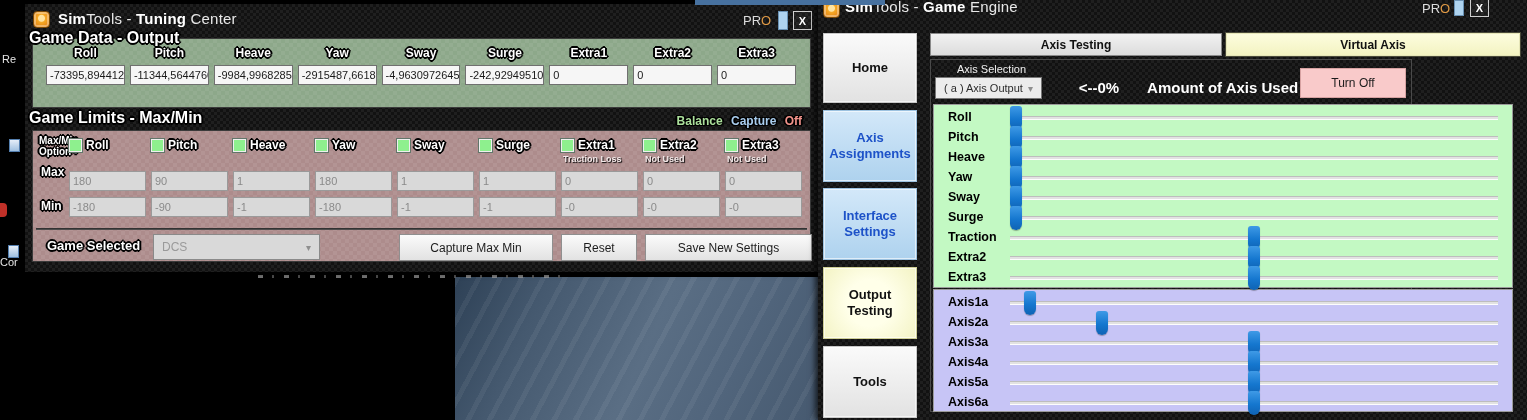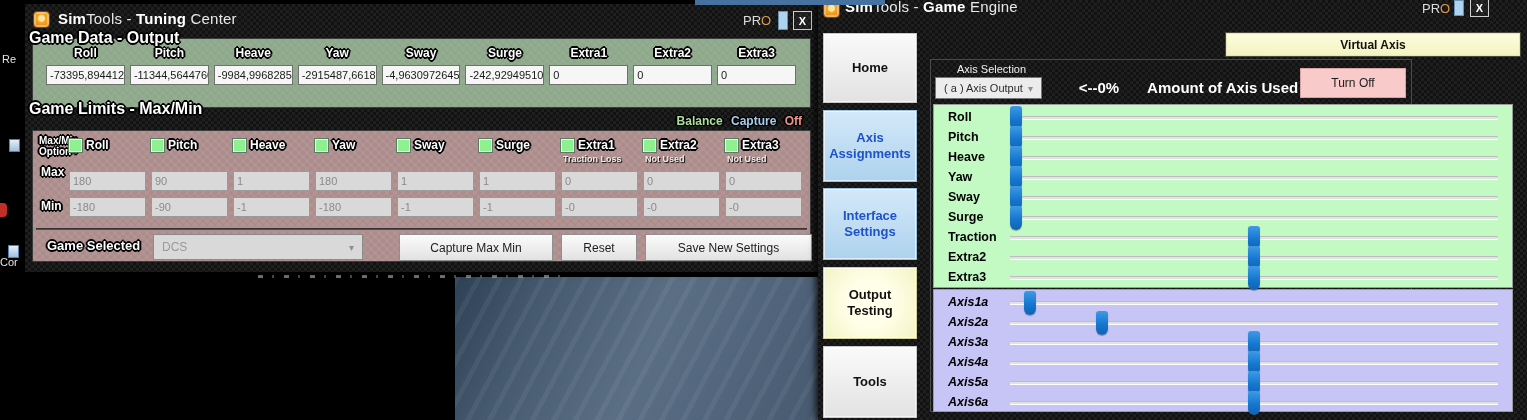--- a/index.html
+++ b/index.html
@@ -74,21 +74,21 @@
   .chk-lbl{ font-size:12px; }
   .chk-sub{ font-size:9px; font-weight:bold; color:#f3e9e9; text-shadow:1px 1px 1px #000; margin:2px 0 0 2px; white-space:nowrap; }
   #max-grid{ top:40px; } #min-grid{ top:66px; }
   .mm-lbl{ position:absolute; left:8px; font-size:12px; }
   .gl-divider{ position:absolute; left:3px; right:3px; top:97px; height:2px;
     background:linear-gradient(#262626,#5a5a5a); }
   .gs-label{ position:absolute; left:6px; top:107px; font-size:13px;margin-left:8px; }
   .dropdown{ position:absolute; height:26px; border:1px solid #8a8a8a; background:#d9d9d9; font-size:12px;
     color:#9a9a9a; display:flex; align-items:center; padding-left:8px; }
   .dropdown .chev{ position:absolute; right:8px; color:#8f8f8f; font-size:10px; }
-  #gs-dropdown{ left:120px; top:103px; width:210px; }
+  #gs-dropdown{ left:120px; top:103px; width:167px; }
   .push-btn{ position:absolute; top:103px; height:27px; background:linear-gradient(#fbfbfb,#e2e2e2);
     border:1px solid #8f8f8f; color:#1c1c1c; font-size:12px; display:flex; align-items:center; justify-content:center; }
 
   
   #engine{ position:absolute; left:818px; top:0; width:709px; height:420px; z-index:20; box-shadow:-3px 0 6px rgba(0,0,0,.7); }
   #engine .logo{ left:5px; top:1px; }
   #engine .wtitle{ left:27px; top:-2px; }
   #engine .pro{ left:604px; top:1px; }
   #engine .minbox{ left:636px; top:0px; height:16px; }
   #engine .closebox{ left:652px; top:-1px; height:18px; }
@@ -107,21 +107,21 @@
   .axis-sel-lbl{ position:absolute; left:26px; top:3px; font-size:11px; color:#f0f0f0; }
   #axis-dropdown{ left:4px; top:17px; width:107px; height:22px; background:#ececec; color:#2c2c2c; font-size:11px; border-color:#777; }
   .usage{ position:absolute; left:120px; top:15px; width:360px; height:24px; display:flex; align-items:center;
     justify-content:center; color:#fff; font-size:15px; font-weight:bold; white-space:nowrap; }
   .usage span{ margin:0 14px; }
   #turnoff{ position:absolute; right:5px; top:8px; width:106px; height:30px; background:#f9caca; border:1px solid #d7a2a2;
     color:#1c1c1c; font-size:12px; display:flex; align-items:center; justify-content:center; }
 
   .axis-panel{ position:absolute; left:2px; width:580px; border:1px solid #9b9b9b; }
   #out-panel{ top:44px; height:184px; background:#c3f9c3; padding-top:3px; }
-  #virt-panel{ top:229px; height:123px; background:#c7c5f6; padding-top:3px;font-style:italic; }
+  #virt-panel{ top:229px; height:123px; background:#c7c5f6; padding-top:3px; }
   .srow{ position:relative; height:20px; }
   .srow .slbl{ position:absolute; left:14px; top:2px; font-size:12.5px; font-weight:bold; color:#000; }
   .trackwrap{ position:absolute; left:76px; right:14px; top:0; height:20px; }
   .track{ position:absolute; left:0; right:0; top:8px; height:4px; background:#e2e2e2;
     border-top:1px solid #bdbdbd; border-bottom:1px solid #fdfdfd; }
   .thumb{ position:absolute; top:-2px; width:12px; height:24px; z-index:2;
     background:linear-gradient(180deg,#3f9ae6 0%,#1577cf 55%,#0f63b4 100%);
     border-radius:3px 3px 6px 6px; box-shadow:0 1px 1px rgba(0,0,0,.3); }
 </style>
 </head>
@@ -162,21 +162,21 @@
         <div class="field">-9984,99682859</div>
         <div class="field">-2915487,66189</div>
         <div class="field">-4,96309726459</div>
         <div class="field">-242,929495103</div>
         <div class="field">0</div>
         <div class="field">0</div>
         <div class="field">0</div>
       </div>
   </div>
 
-  <div class="sect-hdr otl" style="left:4px;top:96px;">Game Limits - Max/Min</div>
+  <div class="sect-hdr otl" style="left:4px;top:105px;">Game Limits - Max/Min</div>
   <div id="gl-panel">
     <div class="bal-line">
       <span class="bal">Balance</span>
       <span class="cap">Capture</span>
       <span class="off">Off</span>
     </div>
     <div class="opt-label otl">
       <div>Max/Min</div>
       <div>Option -</div>
     </div>
@@ -285,20 +285,21 @@
   </div>
 
   <div id="sidebar">
       <div class="side-btn" style="top: 33px; height: 70px;">Home</div>
       <div class="side-btn blue" style="top: 110px; height: 72px;">Axis Assignments</div>
       <div class="side-btn blue" style="top: 188px; height: 72px;">Interface Settings</div>
       <div class="side-btn active" style="top: 267px; height: 72px;">Output Testing</div>
       <div class="side-btn" style="top: 346px; height: 72px;">Tools</div>
     </div>
 
+  <div class="tab" id="tab-axis-testing" style="left:112px;width:292px;">Axis Testing</div>
   <div class="tab active" id="tab-virtual-axis" style="left:408px;width:294px;">Virtual Axis</div>
 
   <div id="content">
     <div class="axis-sel-lbl">Axis Selection</div>
     <div class="dropdown" id="axis-dropdown">
       <span>( a ) Axis Output</span>
       <span class="chev">▾</span>
     </div>
     <div class="usage">
       <span>&lt;--0%</span>

